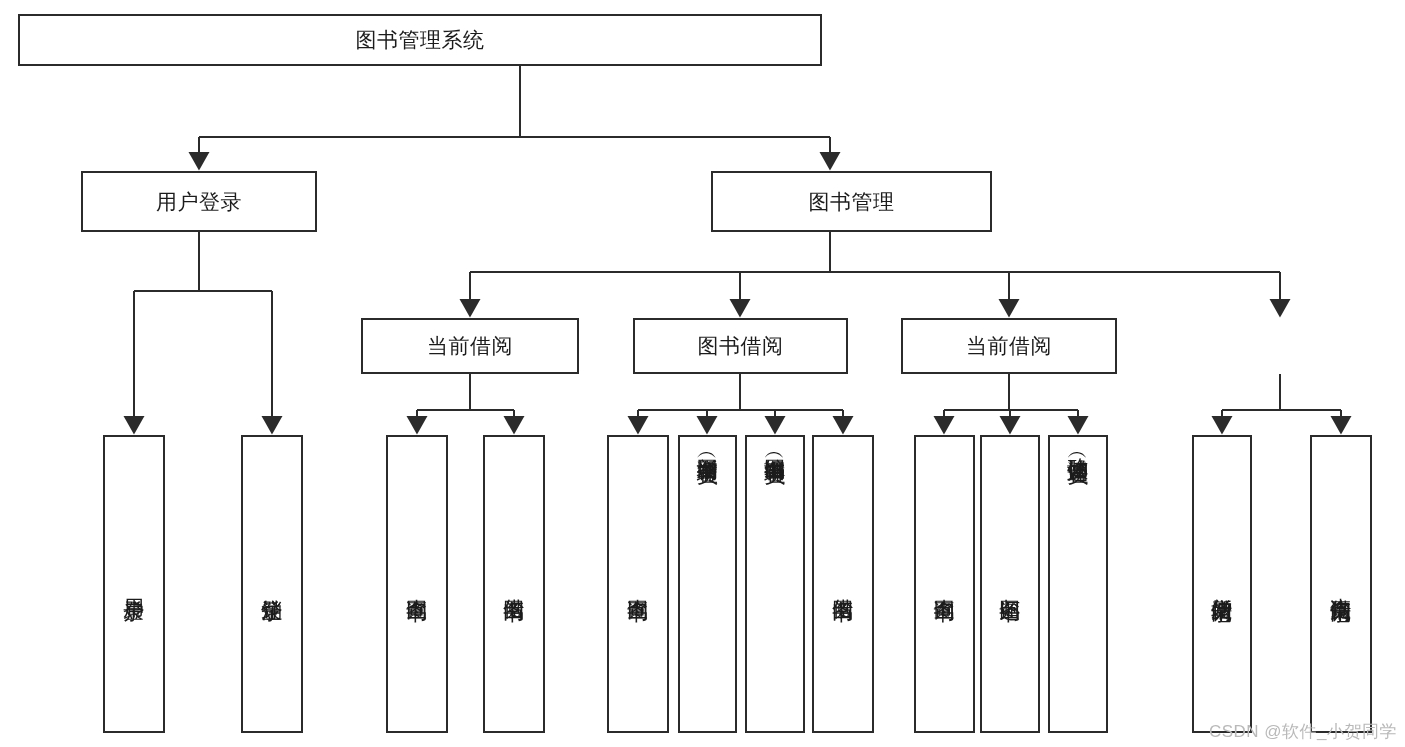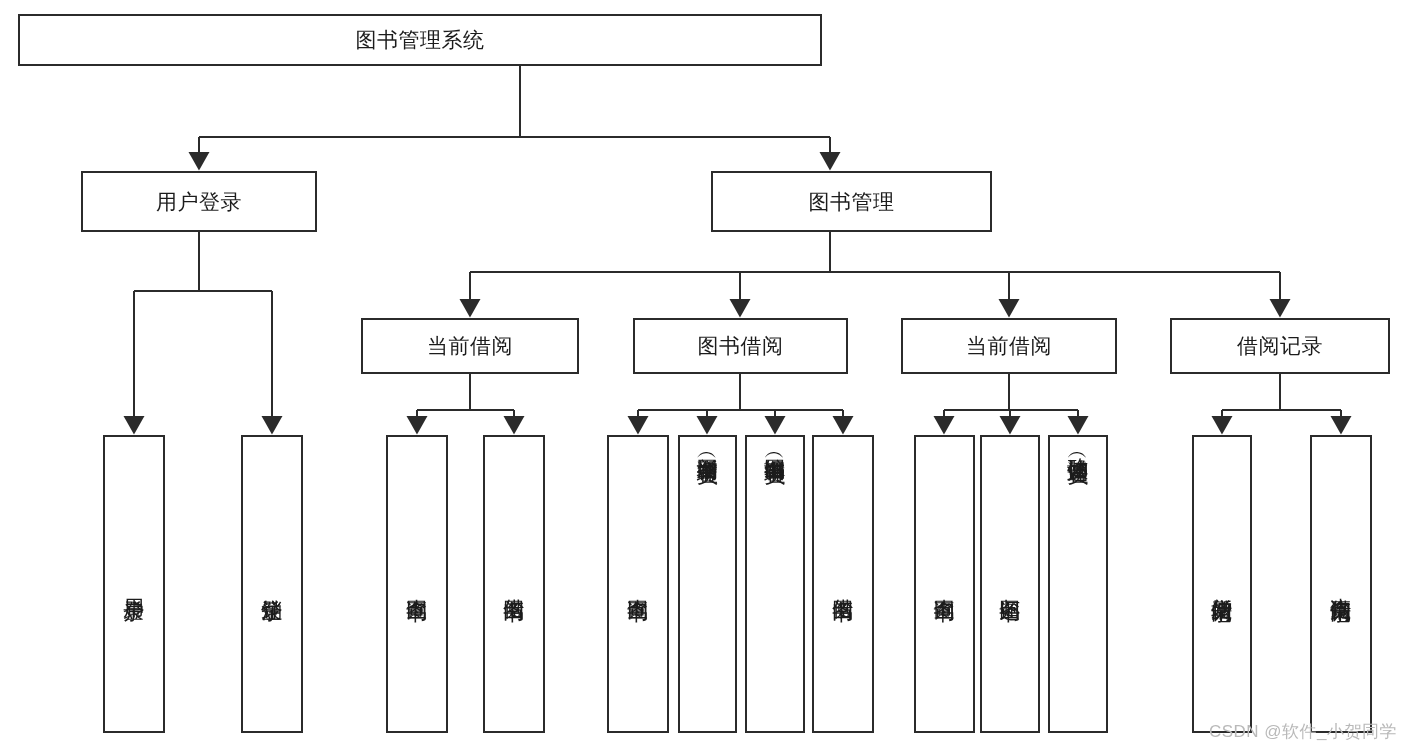--- a/index.html
+++ b/index.html
@@ -137,23 +137,20 @@
 
   <div class="node horiz" style="left: 361px; top: 318px; width: 218px; height: 56px;">
     <span class="label">当前借阅</span>
   </div>
   <div class="node horiz" style="left: 633px; top: 318px; width: 215px; height: 56px;">
     <span class="label">图书借阅</span>
   </div>
   <div class="node horiz" style="left: 901px; top: 318px; width: 216px; height: 56px;">
     <span class="label">当前借阅</span>
   </div>
-  <div class="node horiz" style="left: 1170px; top: 318px; width: 220px; height: 56px;">
-    <span class="label">借阅记录</span>
-  </div>
 
   <div class="node vert center-text" style="left: 103px; top: 435px; width: 62px; height: 298px;">
     <span class="label">用户登录</span>
   </div>
   <div class="node vert center-text" style="left: 241px; top: 435px; width: 62px; height: 298px;">
     <span class="label">注销登录</span>
   </div>
   <div class="node vert center-text" style="left: 386px; top: 435px; width: 62px; height: 298px;">
     <span class="label">查询图书</span>
   </div>

